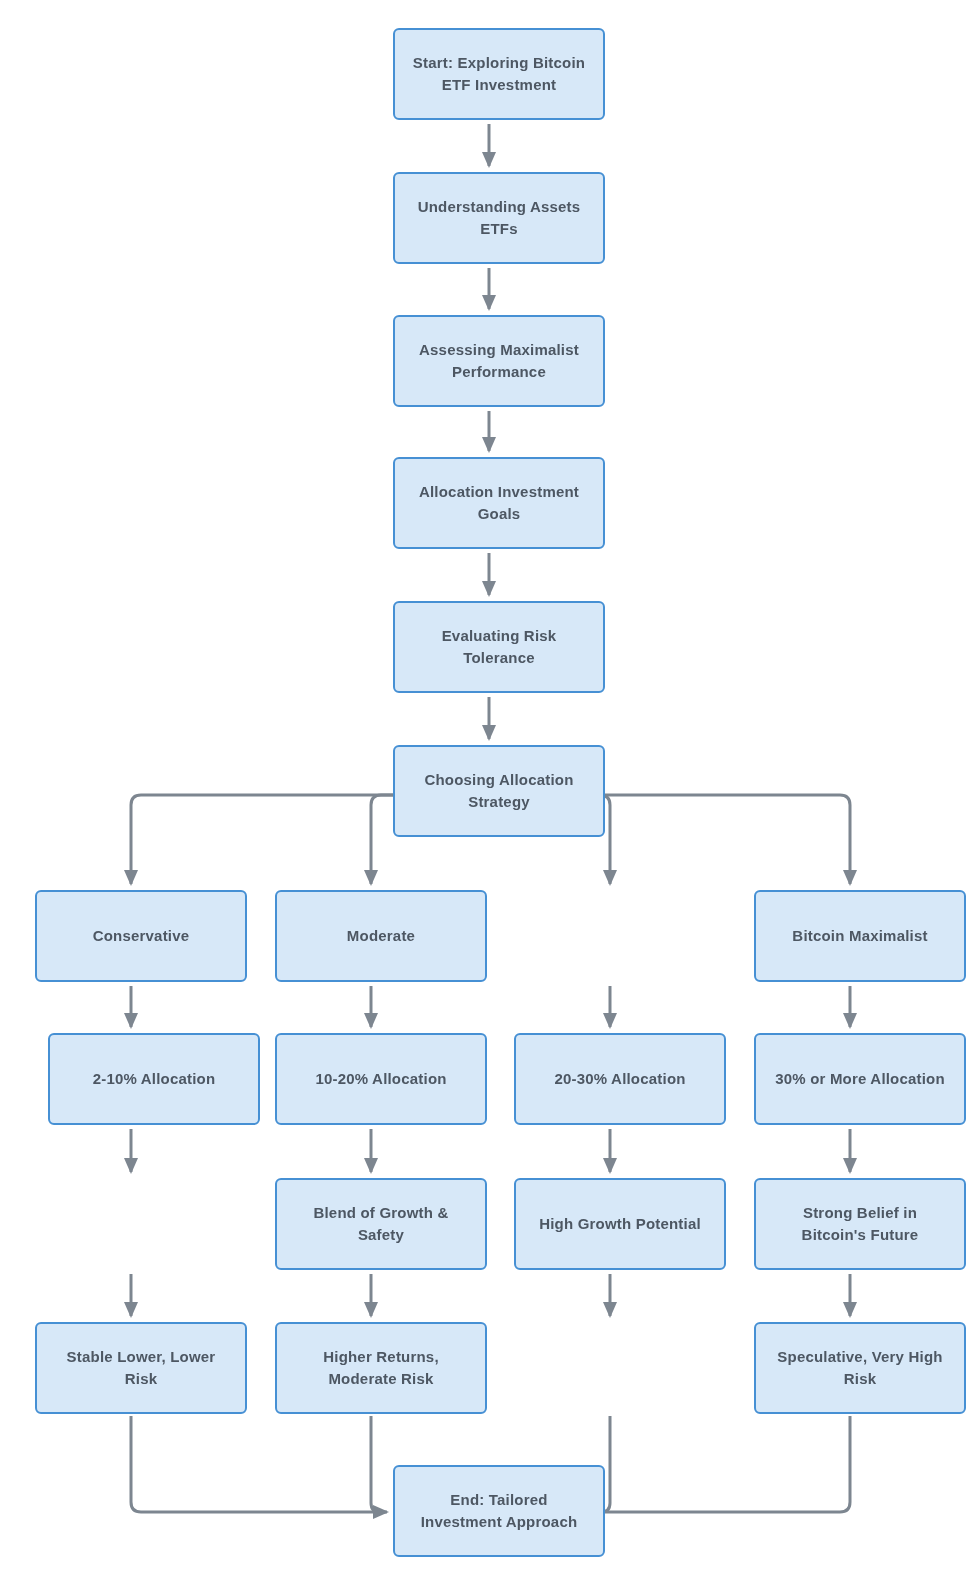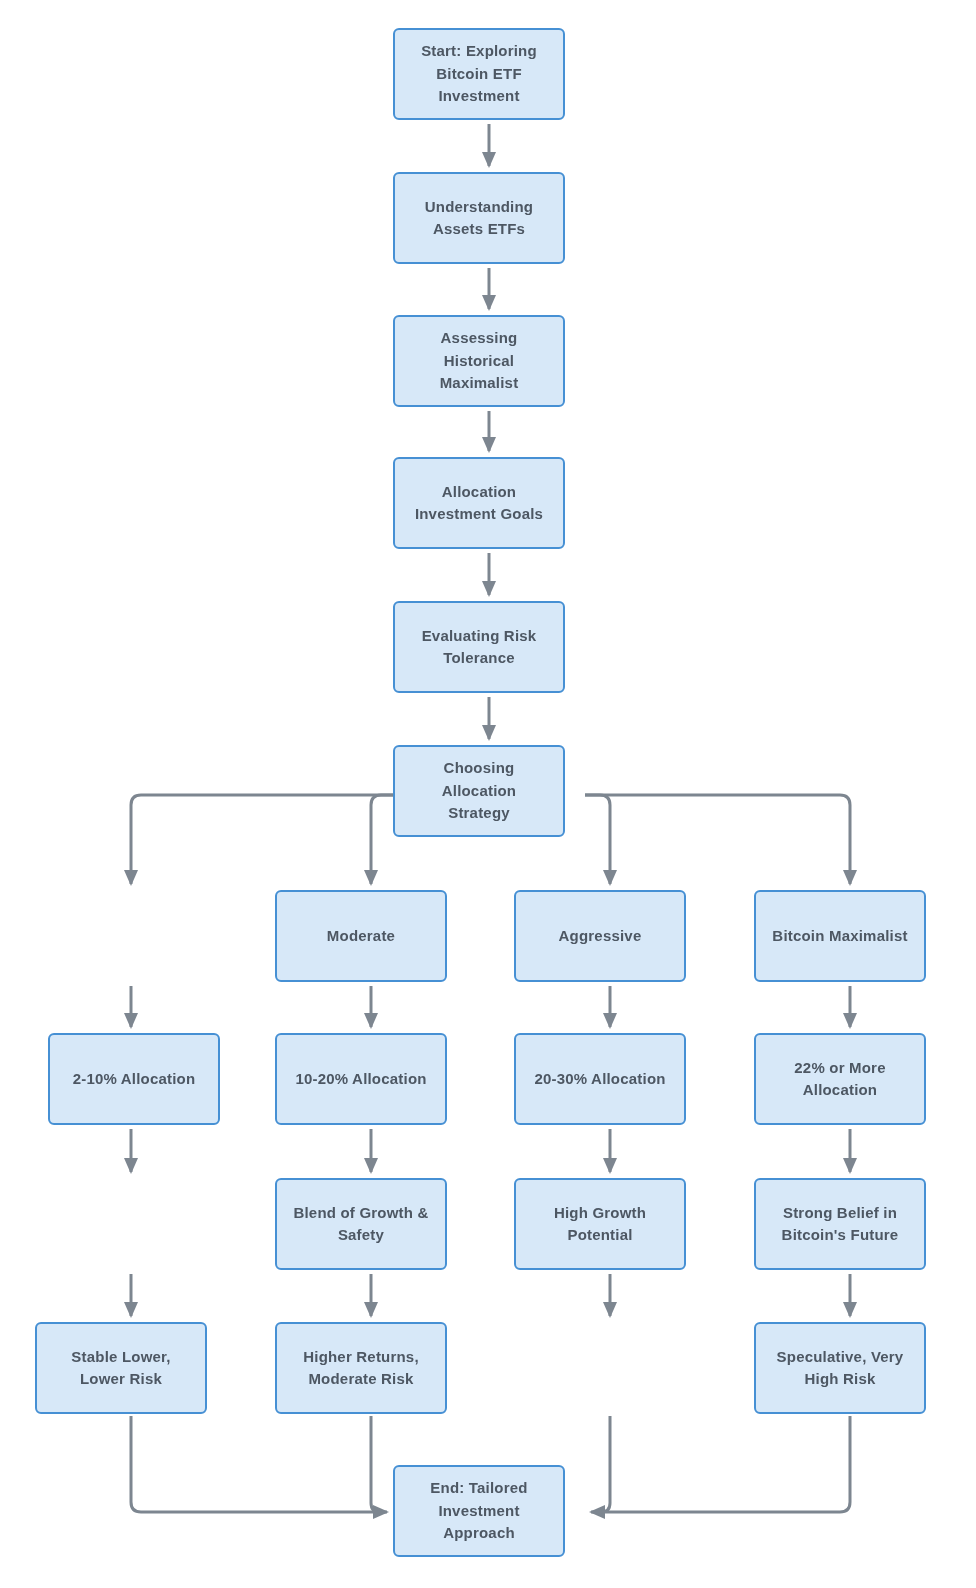--- a/index.html
+++ b/index.html
@@ -7,21 +7,21 @@
     position: relative;
     width: 976px;
     height: 1588px;
     background: #ffffff;
     font-family: "Liberation Sans", sans-serif;
     overflow: hidden;
   }
   .edges { position: absolute; left: 0; top: 0; width: 976px; height: 1588px; }
   .node {
     position: absolute;
-    width: 172px;
+    width: 212px;
     height: 92px;
     box-sizing: border-box;
     background: #d7e8f8;
     border: 2px solid #4690d4;
     border-radius: 6px;
     color: #4d5763;
     font-weight: bold;
     font-size: 15px;
     line-height: 1.5;
     letter-spacing: 0.2px;
@@ -72,37 +72,37 @@
     <path d="M850 1274 L850 1316" marker-end="url(#arrow)"></path>
 
     <path d="M131 1416 L131 1502 Q131 1512 141 1512 L387 1512" marker-end="url(#arrow)"></path>
     <path d="M371 1416 L371 1503 Q371 1512 380 1512"></path>
     <path d="M850 1416 L850 1502 Q850 1512 840 1512 L591 1512" marker-end="url(#arrow)"></path>
     <path d="M610 1416 L610 1503 Q610 1512 601 1512"></path>
   </svg>
 
   <div class="node" style="left:393px; top:28px">Start: Exploring Bitcoin ETF Investment</div>
   <div class="node" style="left:393px; top:172px">Understanding Assets ETFs</div>
-  <div class="node" style="left:393px; top:315px">Assessing Historical Maximalist</div>
+  <div class="node" style="left:393px; top:315px">Assessing Maximalist Performance</div>
   <div class="node" style="left:393px; top:457px">Allocation Investment Goals</div>
   <div class="node" style="left:393px; top:601px">Evaluating Risk Tolerance</div>
   <div class="node" style="left:393px; top:745px">Choosing Allocation Strategy</div>
 
+  <div class="node" style="left:35px; top:890px">Conservative</div>
   <div class="node" style="left:48px; top:1033px">2-10% Allocation</div>
   <div class="node" style="left:35px; top:1322px">Stable Lower, Lower Risk</div>
 
   <div class="node" style="left:275px; top:890px">Moderate</div>
   <div class="node" style="left:275px; top:1033px">10-20% Allocation</div>
   <div class="node" style="left:275px; top:1178px">Blend of Growth &amp; Safety</div>
   <div class="node" style="left:275px; top:1322px">Higher Returns, Moderate Risk</div>
 
-  <div class="node" style="left:514px; top:890px">Aggressive</div>
   <div class="node" style="left:514px; top:1033px">20-30% Allocation</div>
   <div class="node" style="left:514px; top:1178px">High Growth Potential</div>
 
   <div class="node" style="left:754px; top:890px">Bitcoin Maximalist</div>
-  <div class="node" style="left:754px; top:1033px">22% or More Allocation</div>
+  <div class="node" style="left:754px; top:1033px">30% or More Allocation</div>
   <div class="node" style="left:754px; top:1178px">Strong Belief in Bitcoin's Future</div>
   <div class="node" style="left:393px; top:1465px">End: Tailored Investment Approach</div>
 
   <div class="node" style="left:754px; top:1322px">Speculative, Very High Risk</div>
 
 </div>
 
 </body></html>

